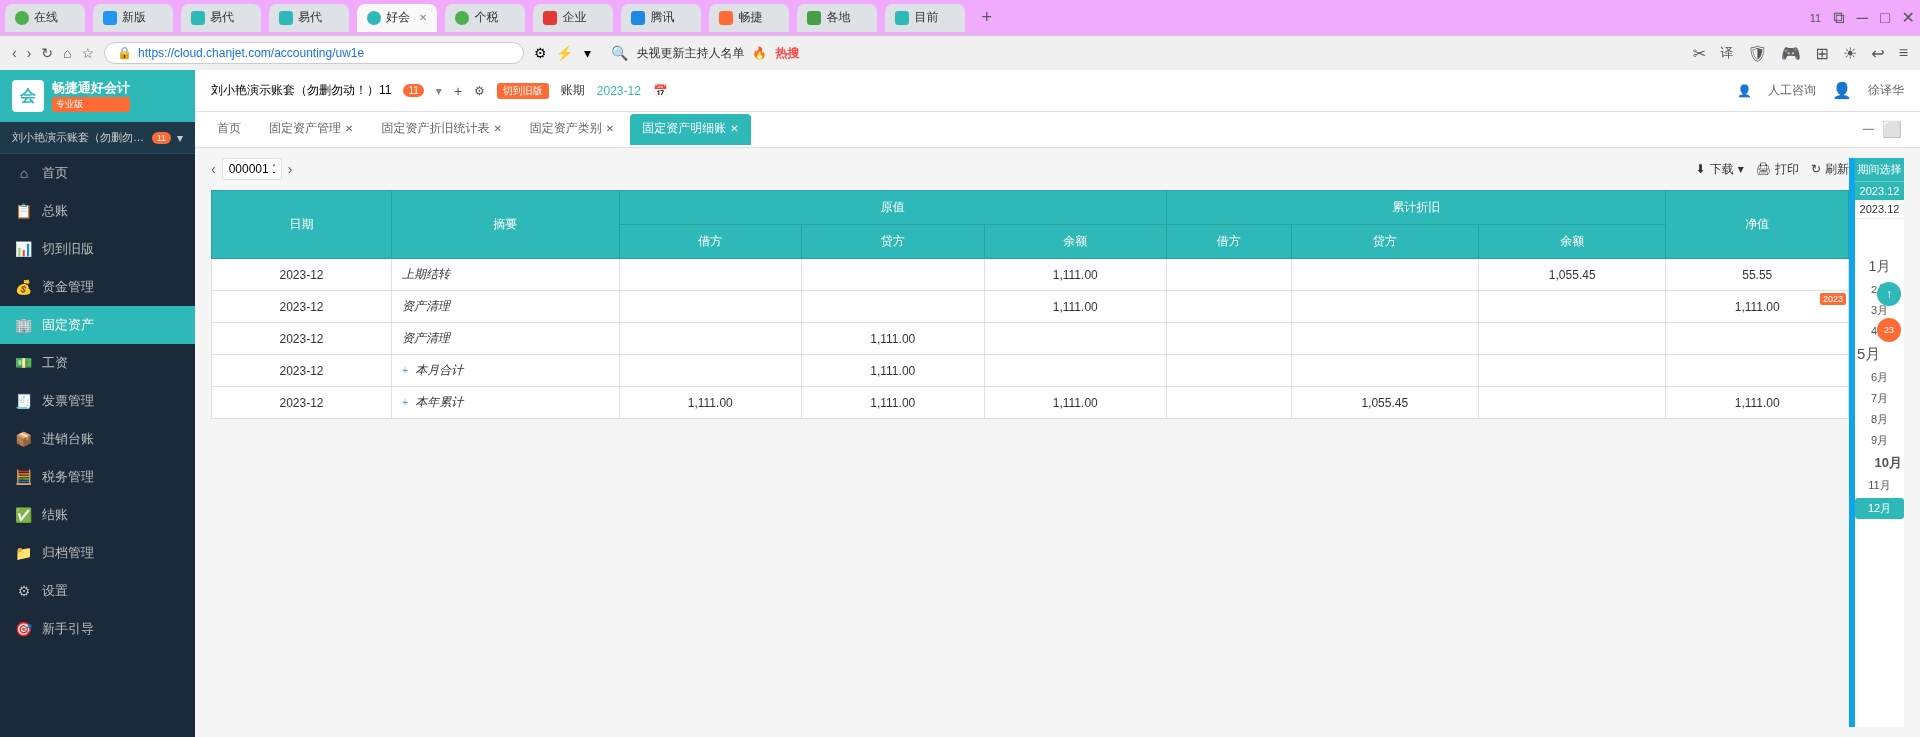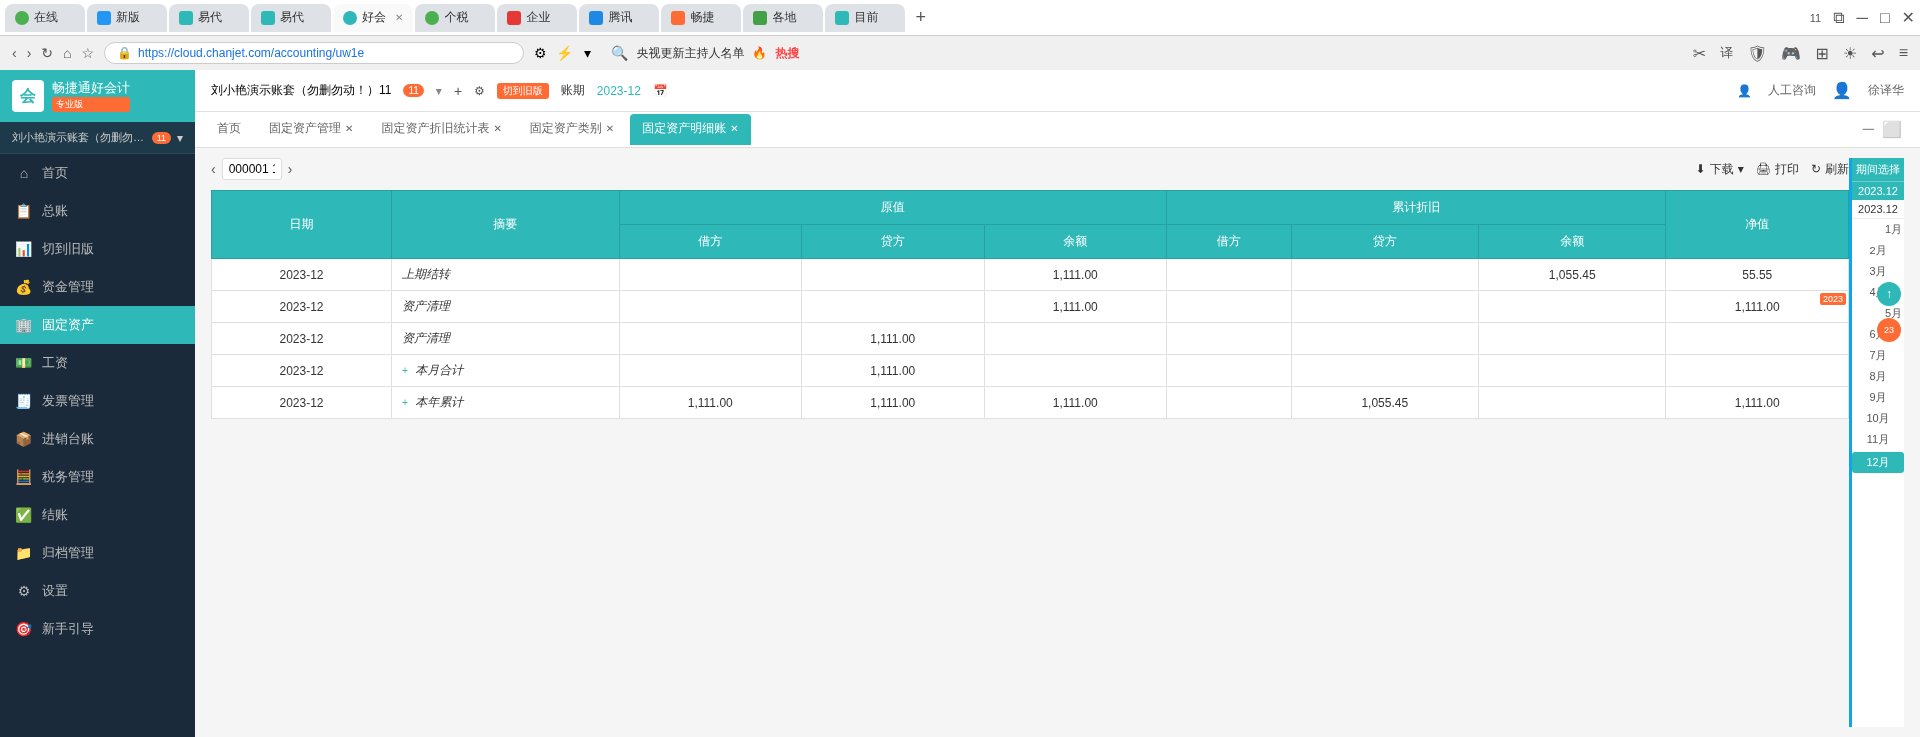--- a/index.html
+++ b/index.html
@@ -1,41 +1,41 @@
 <!DOCTYPE html>
 <html><head>
   <meta charset="utf-8">
   <style>
     * { margin: 0; padding: 0; box-sizing: border-box; }
     body { font-family: 'Microsoft YaHei', Arial, sans-serif; font-size: 12px; background: #f0f2f5; width: 1920px; height: 737px; overflow: hidden; }
 
     
     .browser-chrome { background: #dee1e6; height: 70px; }
-    .tab-bar { display: flex; align-items: center; height: 35px; background: #ffffff; padding: 0 5px; gap: 2px; }
+    .tab-bar { display: flex; align-items: center; height: 35px; background: #f0abfc; padding: 0 5px; gap: 8px; }
     .tab { display: flex; align-items: center; height: 28px; padding: 0 10px; border-radius: 8px 8px 0 0; font-size: 12px; background: #dee1e6; color: #333; gap: 5px; white-space: nowrap; cursor: pointer; min-width: 80px; }
     .tab.active { background: #f9f9f9; }
     .tab-close { font-size: 10px; color: #888; margin-left: 4px; cursor: pointer; }
     .tab-add { font-size: 18px; color: #555; padding: 0 8px; cursor: pointer; }
     .tab-actions { margin-left: auto; display: flex; gap: 12px; align-items: center; font-size: 16px; color: #555; }
 
     .address-bar { display: flex; align-items: center; height: 35px; padding: 0 12px; gap: 10px; background: #f0f0f0; border-top: 1px solid #ccc; }
     .nav-btn { font-size: 14px; color: #555; cursor: pointer; }
     .url-box { flex: 0 0 420px; background: white; border: 1px solid #ccc; border-radius: 14px; padding: 3px 12px; font-size: 12px; color: #1a73e8; display: flex; align-items: center; gap: 6px; }
     .search-area { flex: 1; display: flex; align-items: center; gap: 8px; padding: 0 10px; font-size: 12px; color: #333; }
     .hot-search { color: #f44; font-weight: bold; font-size: 12px; }
     .browser-tools { display: flex; align-items: center; gap: 14px; font-size: 16px; color: #555; }
 
     
     .app-container { display: flex; height: calc(737px - 70px); }
 
     
     .sidebar { width: 195px; background: #1a2a3a; color: white; display: flex; flex-direction: column; flex-shrink: 0; }
     .sidebar-logo { background: #2fb8b8; padding: 10px 12px; display: flex; align-items: center; gap: 8px; }
     .logo-icon { width: 32px; height: 32px; background: white; border-radius: 4px; display: flex; align-items: center; justify-content: center; }
-    .logo-text { font-size: 13px; font-weight: normal; color: white; line-height: 1.3; }
+    .logo-text { font-size: 13px; font-weight: bold; color: white; line-height: 1.3; }
     .logo-badge { background: #ff6b35; color: white; font-size: 9px; padding: 1px 4px; border-radius: 3px; }
 
     .sidebar-header { background: #1e3a4a; padding: 8px 12px; display: flex; align-items: center; gap: 6px; border-bottom: 1px solid #2a4a5a; }
     .sidebar-user { font-size: 11px; color: #ccc; flex: 1; white-space: nowrap; overflow: hidden; text-overflow: ellipsis; }
     .sidebar-badge { background: #ff6b35; color: white; font-size: 9px; padding: 1px 5px; border-radius: 10px; }
 
     .sidebar-menu { flex: 1; overflow-y: auto; }
     .sidebar-item { display: flex; align-items: center; gap: 10px; padding: 10px 16px; color: #bbb; cursor: pointer; font-size: 13px; }
     .sidebar-item.active { background: #2fb8b8; color: white; }
     .sidebar-item-icon { width: 16px; height: 16px; display: flex; align-items: center; justify-content: center; font-size: 14px; }
@@ -406,34 +406,34 @@
               <td class="num-cell">1,111.00</td>
               <td class="num-cell"></td>
               <td class="num-cell">1,055.45</td>
               <td class="num-cell"></td>
               <td class="num-cell">1,111.00</td>
             </tr>
           </tbody>
         </table>
       </div>
 
-      <div style="width:55px;background:white;border-left:3px solid #0ea5e9;display:flex;flex-direction:column;align-items:center;overflow:hidden;position:relative;">
+      <div style="width:55px;background:white;border-left:6px solid #0ea5e9;display:flex;flex-direction:column;align-items:center;overflow:hidden;position:relative;">
         <div style="background:#2fb8b8;color:white;width:100%;text-align:center;padding:4px 2px;font-size:11px;writing-mode:horizontal-tb;">期间选择</div>
         <div style="background:#2fb8b8;color:white;width:100%;text-align:center;padding:3px 2px;font-size:11px;border-top:1px solid rgba(255,255,255,0.3);">2023.12</div>
         <div style="color:#333;width:100%;text-align:center;padding:3px 2px;font-size:11px;border-bottom:1px solid #eee;">2023.12</div>
-        <div style="color:#555;width:100%;text-align:right;padding:3px 2px;font-size:11px;">1月</div>
+        <div style="color:#555;width:100%;text-align:center;padding:3px 2px;font-size:14px;margin-top:36px;">1月</div>
         <div style="color:#555;width:100%;text-align:center;padding:3px 2px;font-size:11px;font-family:Liberation Mono, monospace;">2月</div>
         <div style="color:#555;width:100%;text-align:center;padding:3px 2px;font-size:11px;">3月</div>
         <div style="color:#555;width:100%;text-align:center;padding:3px 2px;font-size:11px;">4月</div>
-        <div style="color:#555;width:100%;text-align:right;padding:3px 2px;font-size:11px;">5月</div>
+        <div style="color:#555;width:100%;text-align:left;padding:3px 2px;font-size:15px;">5月</div>
         <div style="color:#555;width:100%;text-align:center;padding:3px 2px;font-size:11px;">6月</div>
         <div style="color:#555;width:100%;text-align:center;padding:3px 2px;font-size:11px;">7月</div>
         <div style="color:#555;width:100%;text-align:center;padding:3px 2px;font-size:11px;">8月</div>
         <div style="color:#555;width:100%;text-align:center;padding:3px 2px;font-size:11px;">9月</div>
-        <div style="color:#555;width:100%;text-align:center;padding:3px 2px;font-size:11px;">10月</div>
+        <div style="color:#555;width:100%;text-align:right;padding:3px 2px;font-size:13px;font-weight:bold;">10月</div>
         <div style="color:#555;width:100%;text-align:center;padding:3px 2px;font-size:11px;">11月</div>
         <div style="background:#2fb8b8;color:white;width:100%;text-align:center;padding:3px 2px;font-size:11px;border-radius:3px;margin-top:2px;">12月</div>
 
         <div style="position:absolute;right:-1px;top:120px;display:flex;flex-direction:column;gap:4px;">
           <div class="float-btn" style="width:24px;height:24px;font-size:12px;">↑</div>
           <div class="float-btn orange" style="width:24px;height:24px;font-size:9px;background:#ff6b35;">23</div>
         </div>
       </div>
     </div>
   </div>

